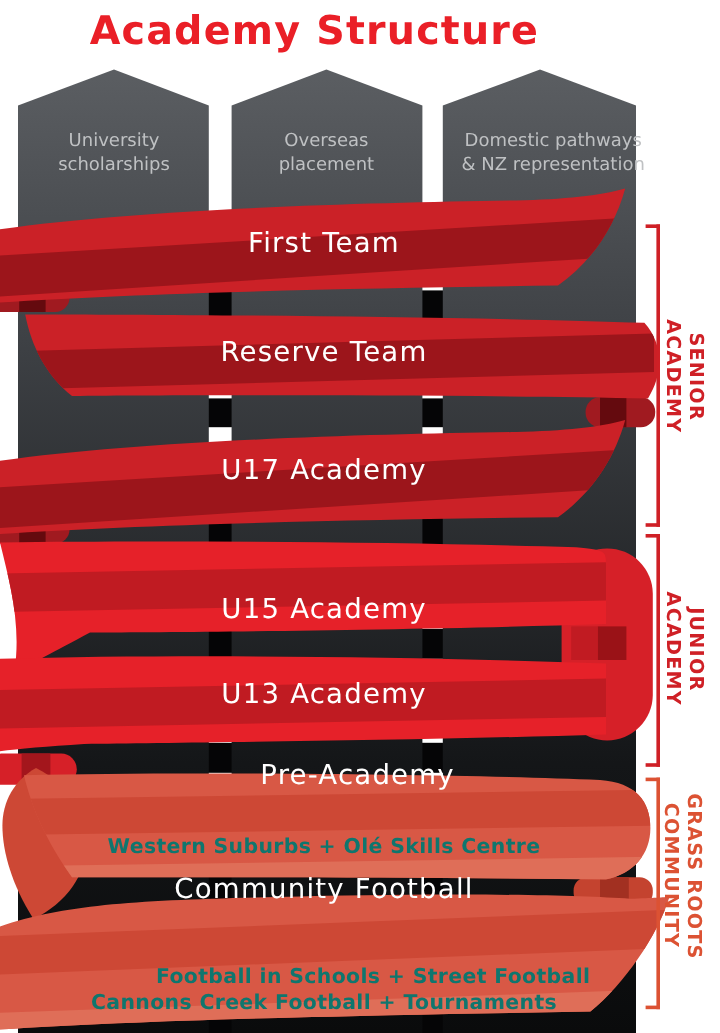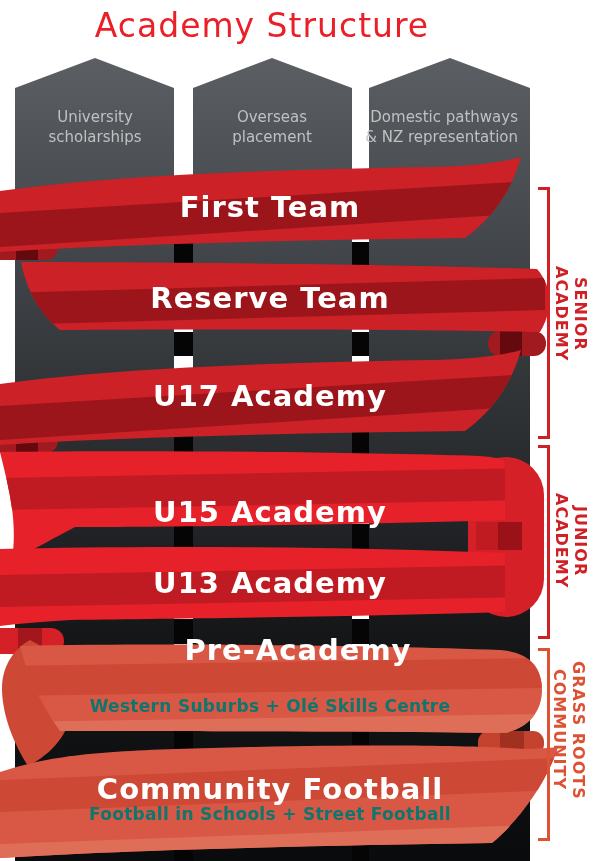--- a/index.html
+++ b/index.html
@@ -1,33 +1,33 @@
 <!DOCTYPE html>
 <html><head>
 <meta charset="utf-8">
 <style>
   html,body{margin:0;padding:0;background:#ffffff;}
   .stage{position:relative;width:600px;height:861px;margin:0 auto;background:#fff;overflow:hidden;
          font-family:"DejaVu Sans","Liberation Sans",sans-serif;}
   .artwork{position:absolute;left:0;top:0;}
   .page-title{position:absolute;left:0;top:6px;width:524px;text-align:center;
-      font-size:33px;font-weight:normal;letter-spacing:1px;color:#ea1f27;}
+      font-size:33px;font-weight:bold;letter-spacing:1px;color:#ea1f27;}
   .pillar-label{position:absolute;text-align:center;color:#bfc1c3;font-size:15px;
       line-height:20px;white-space:pre-line;}
   .pl-1{left:15px;top:107px;width:160px;}
   .pl-2{left:192px;top:107px;width:160px;}
-  .pl-3{left:344px;top:107px;width:174px;text-align:right;}
+  .pl-3{left:374px;top:107px;width:174px;}
   .band-title{position:absolute;left:0;width:540px;text-align:center;color:#ffffff;
-      font-size:29px;font-weight:bold;letter-spacing:1px;}
+      font-size:23px;font-weight:normal;letter-spacing:1px;}
   .band-sub{position:absolute;left:0;width:540px;text-align:center;color:#0f766e;
       font-size:17px;font-weight:bold;letter-spacing:.3px;}
   .bt-first{top:190px;} .bt-reserve{top:281px;} .bt-u17{top:379px;text-align:center;}
   .bt-u15{top:495px;} .bt-u13{top:566px;}
   .bt-pre{top:633px;margin-left:28px;} .bs-pre{top:696px;}
-  .bt-com{top:772px;} .bs-com1{top:804px;} .bs-com2{top:826px;}
+  .bt-com{top:728px;} .bs-com1{top:804px;padding-left:41px;} .bs-com2{top:826px;}
   .bracket{position:absolute;left:538px;width:9px;border-style:solid;border-left:none;}
   .br-senior{top:187px;height:246px;border-width:3px 3px 3px 0;border-color:#cf2026;}
   .br-junior{top:445px;height:188px;border-width:3px 3px 3px 0;border-color:#cf2026;}
   .br-grass {top:648px;height:187px;border-width:3px 3px 3px 0;border-color:#dc5233;}
   .side-label{position:absolute;writing-mode:vertical-rl;white-space:pre-line;
       font-weight:bold;font-size:16px;line-height:19px;letter-spacing:1px;text-align:center;}
   .sl-senior{left:552px;top:258px;height:112px;color:#cf2026;}
   .sl-junior{left:552px;top:486px;height:110px;color:#cf2026;}
   .sl-grass {left:550px;top:660px;height:140px;color:#dc5233;}
 </style>
@@ -148,20 +148,21 @@
 
   <div class="band-title bt-first">First Team</div>
   <div class="band-title bt-reserve">Reserve Team</div>
   <div class="band-title bt-u17">U17 Academy</div>
   <div class="band-title bt-u15">U15 Academy</div>
   <div class="band-title bt-u13">U13 Academy</div>
   <div class="band-title bt-pre">Pre-Academy</div>
   <div class="band-sub bs-pre">Western Suburbs + Olé Skills Centre</div>
   <div class="band-title bt-com">Community Football</div>
   <div class="band-sub bs-com1">Football in Schools + Street Football</div>
+  <div class="band-sub bs-com2">Cannons Creek Football + Tournaments</div>
 
   <div class="bracket br-senior"></div>
   <div class="bracket br-junior"></div>
   <div class="bracket br-grass"></div>
 
   <div class="side-label sl-senior">SENIOR
 ACADEMY</div>
   <div class="side-label sl-junior">JUNIOR
 ACADEMY</div>
   <div class="side-label sl-grass">GRASS ROOTS

